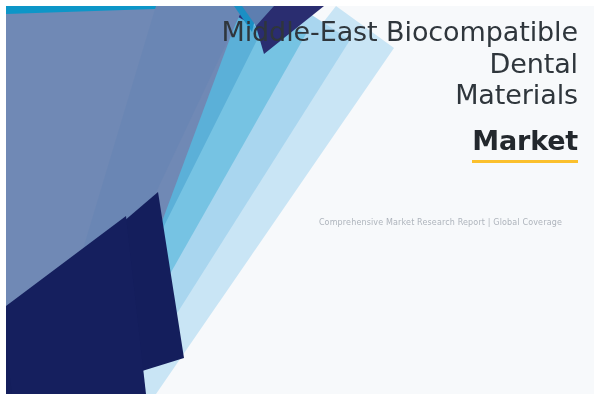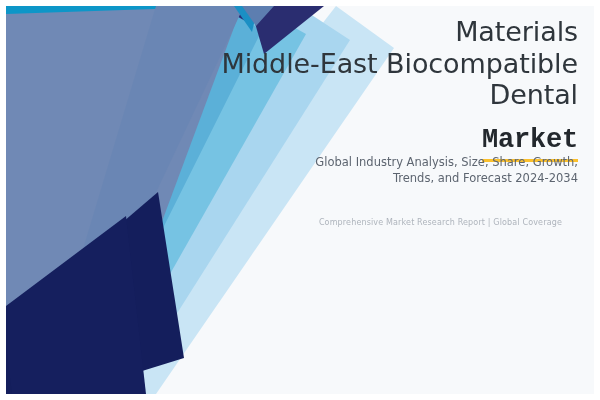--- a/index.html
+++ b/index.html
@@ -56,21 +56,20 @@
     letter-spacing: -0.1px;
     margin: 0;
   }
   .market-word {
     margin: 14px 0 0 0;
     font-size: 27px;
     font-weight: 700;
     color: #23282d;
     letter-spacing: -0.2px;
     display: block;
-    font-family: Liberation Mono, monospace;
   }
   .market-wrap {
     display: inline-block;
     text-align: right;
   }
   .gold-rule {
     display: block;
     height: 3px;
     background: #fbc02d;
     margin-top: 4px;
@@ -123,30 +122,26 @@
       <polygon points="152,186 178,352 62,388 0,388 0,316" fill="#141e5c"></polygon>
       <polygon points="140,388 6,388 0,340 0,300 120,210" fill="#151f5e"></polygon>
       <polygon points="244,0 318,0 258,48" fill="#2a2d70"></polygon>
       <polygon points="228,0 252,0 246,26" fill="#1b8fc4"></polygon>
       <polygon points="236,0 268,0 250,20" fill="#5d7eb0"></polygon>
     </svg>
 
     <div class="text-layer">
 
       <div class="title-block">
+        <div class="main-title">Middle-East Biocompatible Dental</div>
         <div class="main-title">Materials</div>
-        <div class="main-title">Middle-East Biocompatible Dental</div>
         <div class="market-wrap">
           <span class="market-word">Market</span>
           <span class="gold-rule"></span>
         </div>
       </div>
 
-      <div class="subtitle-block">
-        <div class="subtitle">Global Industry Analysis, Size, Share, Growth,</div>
-        <div class="subtitle">Trends, and Forecast 2024-2034</div>
-      </div>
 
       <div class="fineprint">Comprehensive Market Research Report | Global Coverage</div>
 
     </div>
   </div>
 </div>
 
 </body></html>

